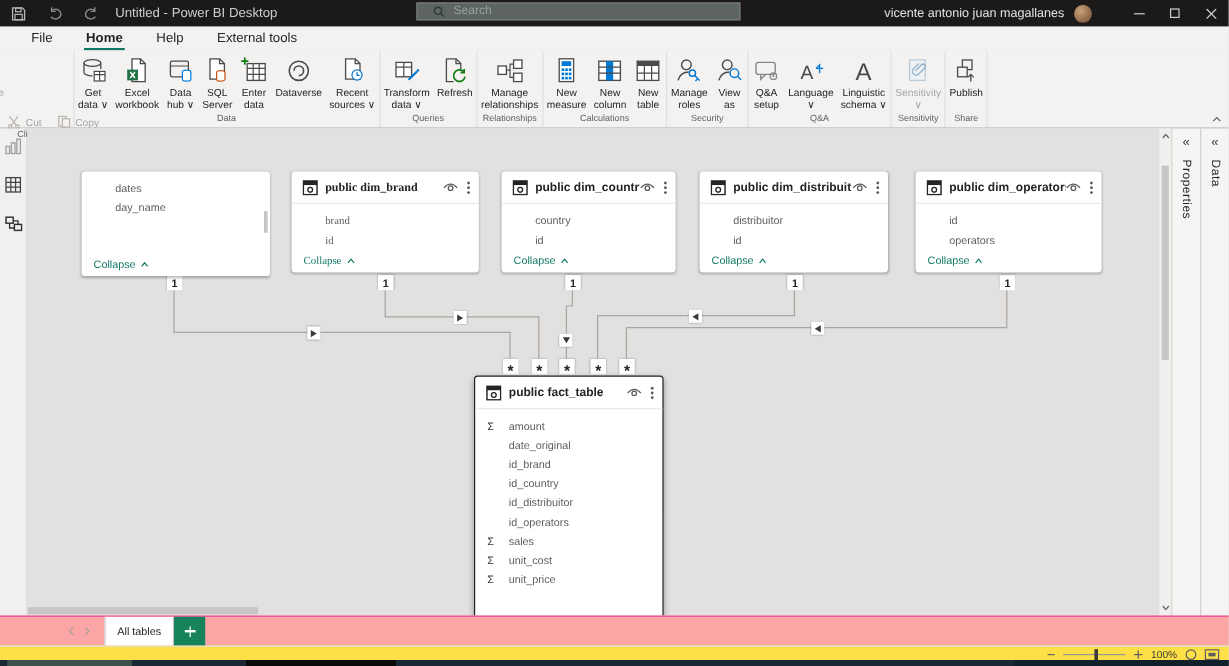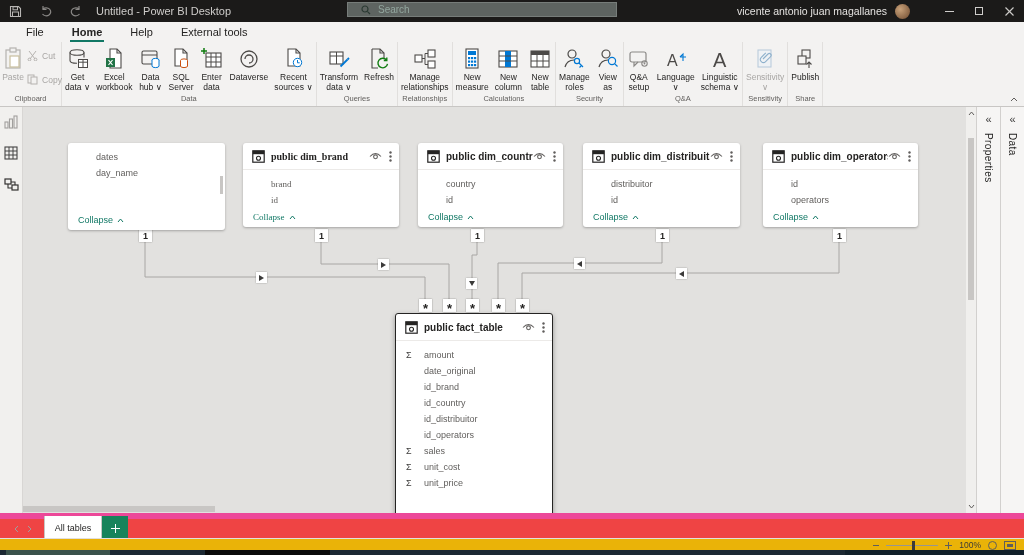--- a/index.html
+++ b/index.html
@@ -28,21 +28,21 @@
 
   
   .ribbon { height:65px; background:#f3f2f1; border-bottom:1px solid #c8c6c4; display:flex; position:relative; }
   .rgroup { display:flex; flex-direction:column; border-right:1px solid #e1dfdd; padding-top:2px; }
   .ritems { flex:1; display:flex; justify-content:center; }
   .rlabel { font-size:7.5px; color:#605e5c; text-align:center; padding-bottom:3px; }
   .ritem { display:flex; flex-direction:column; align-items:center; padding:2px 3px 0 3px; }
   .ritem .rl { font-size:8.5px; color:#252423; line-height:10px; white-space:nowrap; }
   .ritem.disabled .rl { color:#a8a6a4; }
   .ric { height:26px; display:flex; align-items:center; justify-content:center; }
-  .smallstack { display:flex; flex-direction:column; justify-content:flex-start; padding-top:6px; gap:13px; }
+  .smallstack { display:flex; justify-content:flex-start; padding-top:6px; gap:13px;margin-top:46px; }
   .sitem { display:flex; align-items:center; gap:4px; }
   .sitem .rl { font-size:8.5px; color:#a8a6a4; }
   .g-clip { width:62px; }
   .ribbon-chevron { position:absolute; right:6px; bottom:4px; display:inline-flex; }
 
   
   .main { height:406px; display:flex; }
   .views-rail { width:23px; background:#f1f0ee; border-right:1px solid #d8d6d4; display:flex; flex-direction:column; align-items:center; padding-top:8px; gap:13px; }
   .canvas { position:relative; width:943px; background:#e2e1df; overflow:hidden; }
   .vscroll { width:10px; background:#f0efed; display:flex; flex-direction:column; align-items:center; position:relative; }
@@ -77,30 +77,30 @@
   .conn { position:absolute; width:13px; height:13px; background:#fff; box-shadow:0 0 1.5px rgba(0,0,0,.4); display:flex; align-items:center; justify-content:center; font-size:9px; font-weight:bold; color:#252423; }
   .conn.many { font-size:13px; line-height:6px; padding-top:6px; }
   .arrowbox { position:absolute; width:11px; height:11px; background:#fff; box-shadow:0 0 1.5px rgba(0,0,0,.35); display:flex; align-items:center; justify-content:center; }
   .tri-r { width:0; height:0; border-left:5px solid #3b3a39; border-top:3.5px solid transparent; border-bottom:3.5px solid transparent; }
   .tri-l { width:0; height:0; border-right:5px solid #3b3a39; border-top:3.5px solid transparent; border-bottom:3.5px solid transparent; }
   .tri-d { width:0; height:0; border-top:5px solid #3b3a39; border-left:3.5px solid transparent; border-right:3.5px solid transparent; }
 
   .hscroll-thumb { position:absolute; left:0; bottom:1px; width:192px; height:6px; background:#c8c6c4; }
 
   
-  .tabbar { height:25px; background:#ef4444; display:flex; align-items:center; position:relative; border-top:6px solid #ec4899; }
+  .tabbar { height:25px; background:#fca5a5; display:flex; align-items:center; position:relative; border-top:1px solid #ec4899;padding-left:43px; }
   .tab-nav { margin-left:10px; width:13px; display:flex; align-items:center; justify-content:center; }
   .tab { height:25px; background:#fff; border:1px solid #c8c6c4; border-top:none; display:flex; align-items:center; justify-content:center; font-size:9px; color:#252423; width:58px; margin-left:8px; }
   .addtab { width:26px; height:25px; background:#17835b; display:flex; align-items:center; justify-content:center; position:relative; }
   .plus { position:relative; width:9px; height:9px; }
   .plus::before { content:""; position:absolute; left:4px; top:0; width:1.8px; height:9px; background:#fff; }
   .plus::after { content:""; position:absolute; left:0; top:3.6px; width:9px; height:1.8px; background:#fff; }
 
   
-  .statusbar { height:12px; background:#eab308; border-top:1px solid #e1dfdd; position:relative; }
+  .statusbar { height:12px; background:#fde047; border-top:1px solid #e1dfdd; position:relative; }
   .zoomctl { position:absolute; right:8px; top:0; height:12px; display:flex; align-items:center; gap:7px; }
   .zminus { width:6px; height:1px; background:#605e5c; }
   .ztrack { width:52px; height:1px; background:#98968f; position:relative; }
   .zthumb { position:absolute; left:26px; top:-4px; width:3px; height:9px; background:#3b3a39; }
   .zplus { position:relative; width:7px; height:7px; }
   .zplus::before { content:""; position:absolute; left:3px; top:0; width:1px; height:7px; background:#605e5c; }
   .zplus::after { content:""; position:absolute; left:0; top:3px; width:7px; height:1px; background:#605e5c; }
   .zpct { font-size:8.5px; color:#3b3a39; }
   .zcirc { width:9px; height:9px; border:1px solid #605e5c; border-radius:50%; }
   .zfit { width:12px; height:9px; border:1px solid #605e5c; position:relative; }

